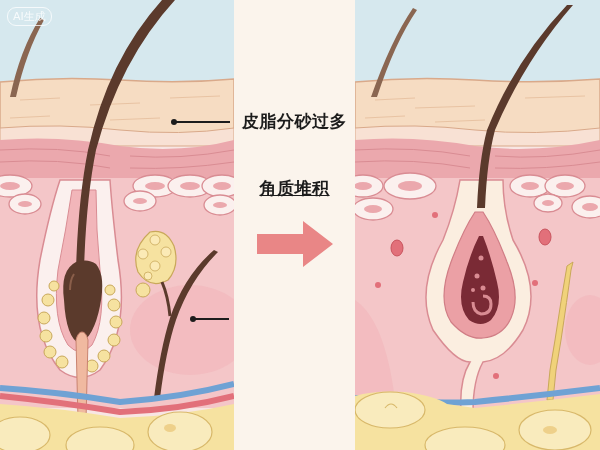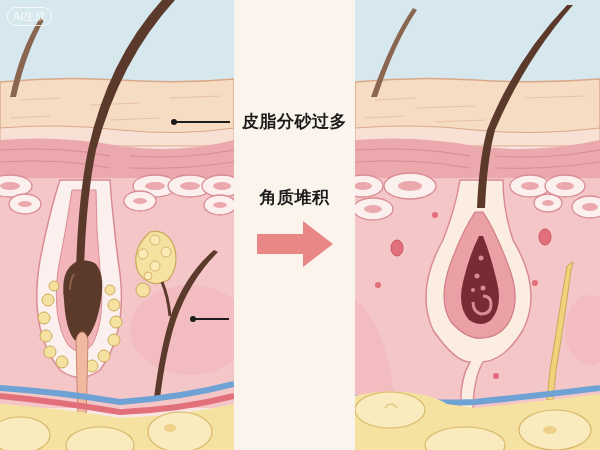--- a/index.html
+++ b/index.html
@@ -106,21 +106,21 @@
         <ellipse cx="100" cy="445" rx="34" ry="18"></ellipse>
         <ellipse cx="180" cy="432" rx="32" ry="20"></ellipse>
       </g>
       <ellipse cx="170" cy="428" rx="6" ry="4" fill="#eed08a"></ellipse>
     </svg>
     <div class="watermark">AI生成</div>
   </div>
 
   <div class="center-panel">
     <div class="label" style="top:110px;">皮脂分砂过多</div>
-    <div class="label" style="top:186px;">角质堆积</div>
+    <div class="label" style="top:177px;text-decoration:underline;">角质堆积</div>
     <svg class="arrow" viewBox="0 0 76 46">
       <path d="M0 13 L46 13 L46 0 L76 23 L46 46 L46 33 L0 33 Z" fill="#e98686"></path>
     </svg>
   </div>
 
   <div class="leader dot-left" style="left:174px; top:121px; width:56px;"></div>
   <div class="leader dot-left" style="left:193px; top:318px; width:36px;"></div>
   <div class="leader dot-right" style="left:360px; top:318px; width:36px;"></div>
 
   <div class="panel right-panel">

